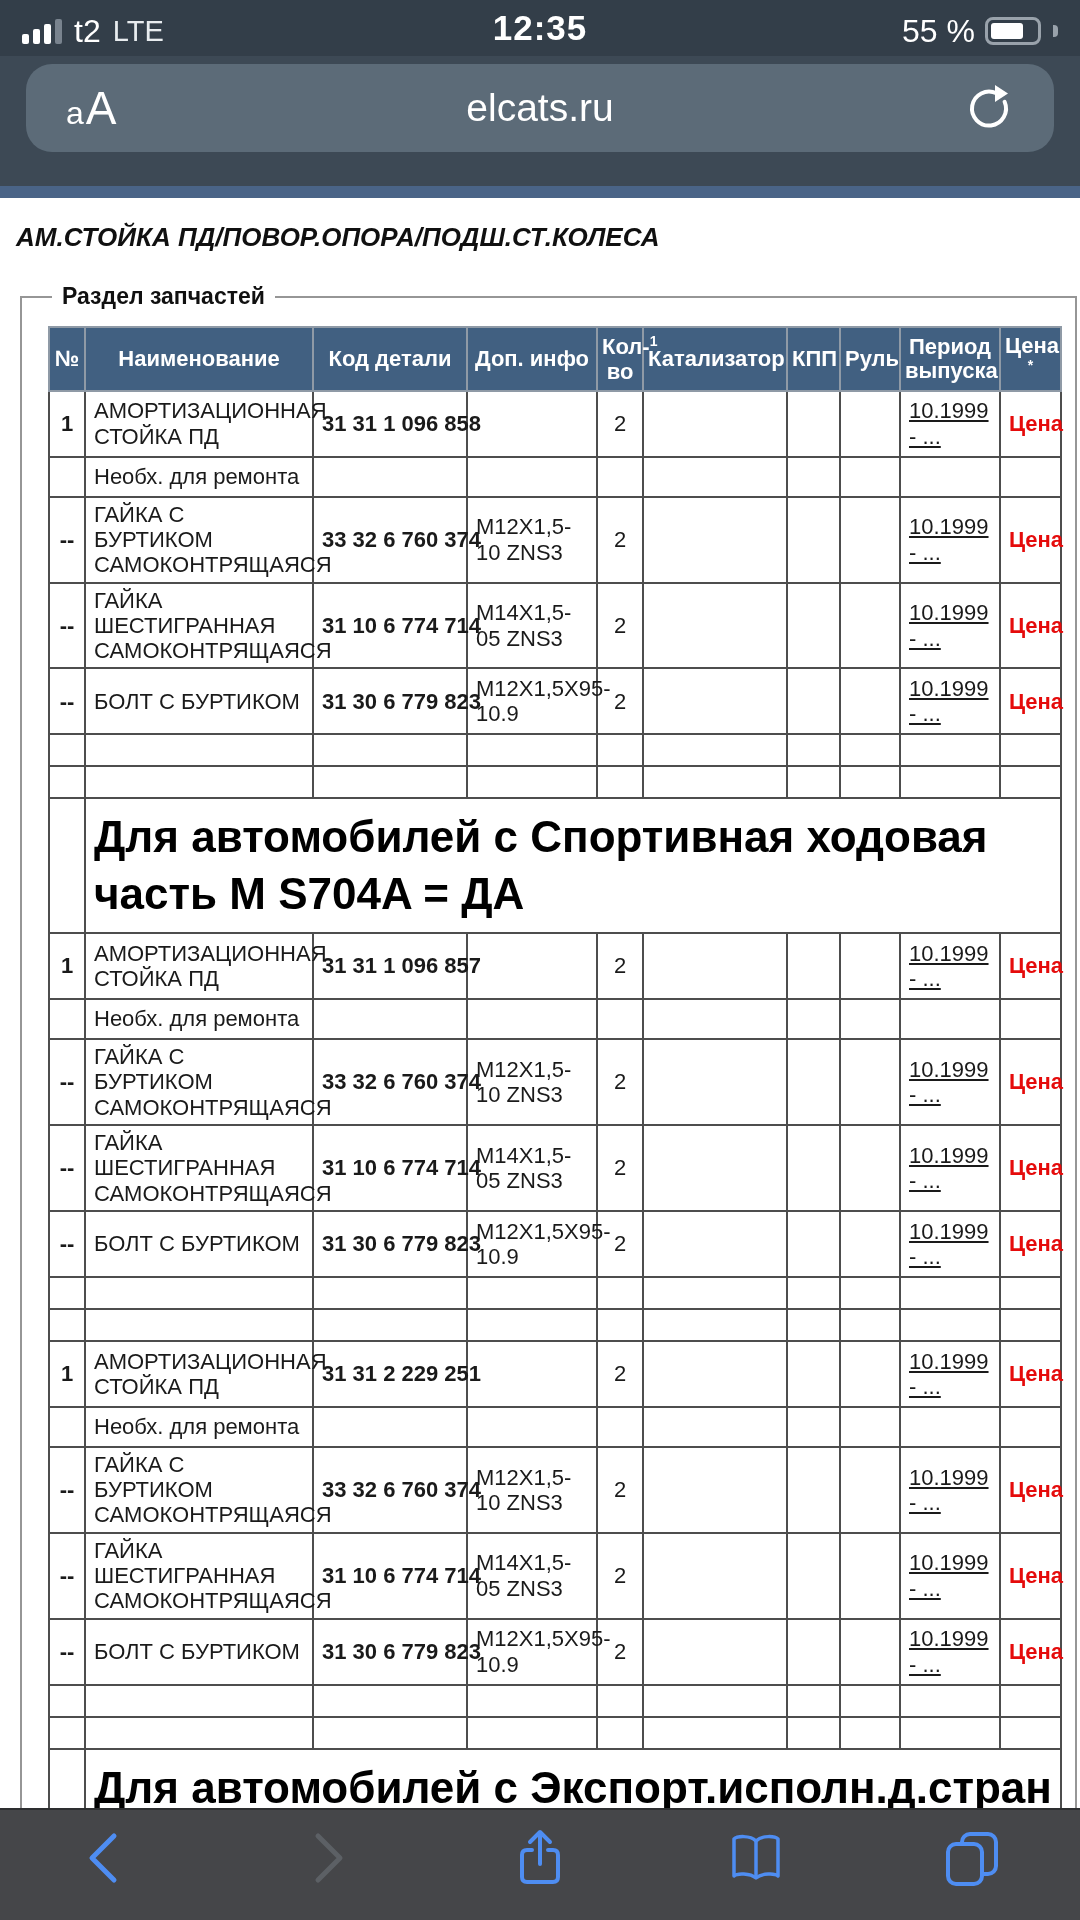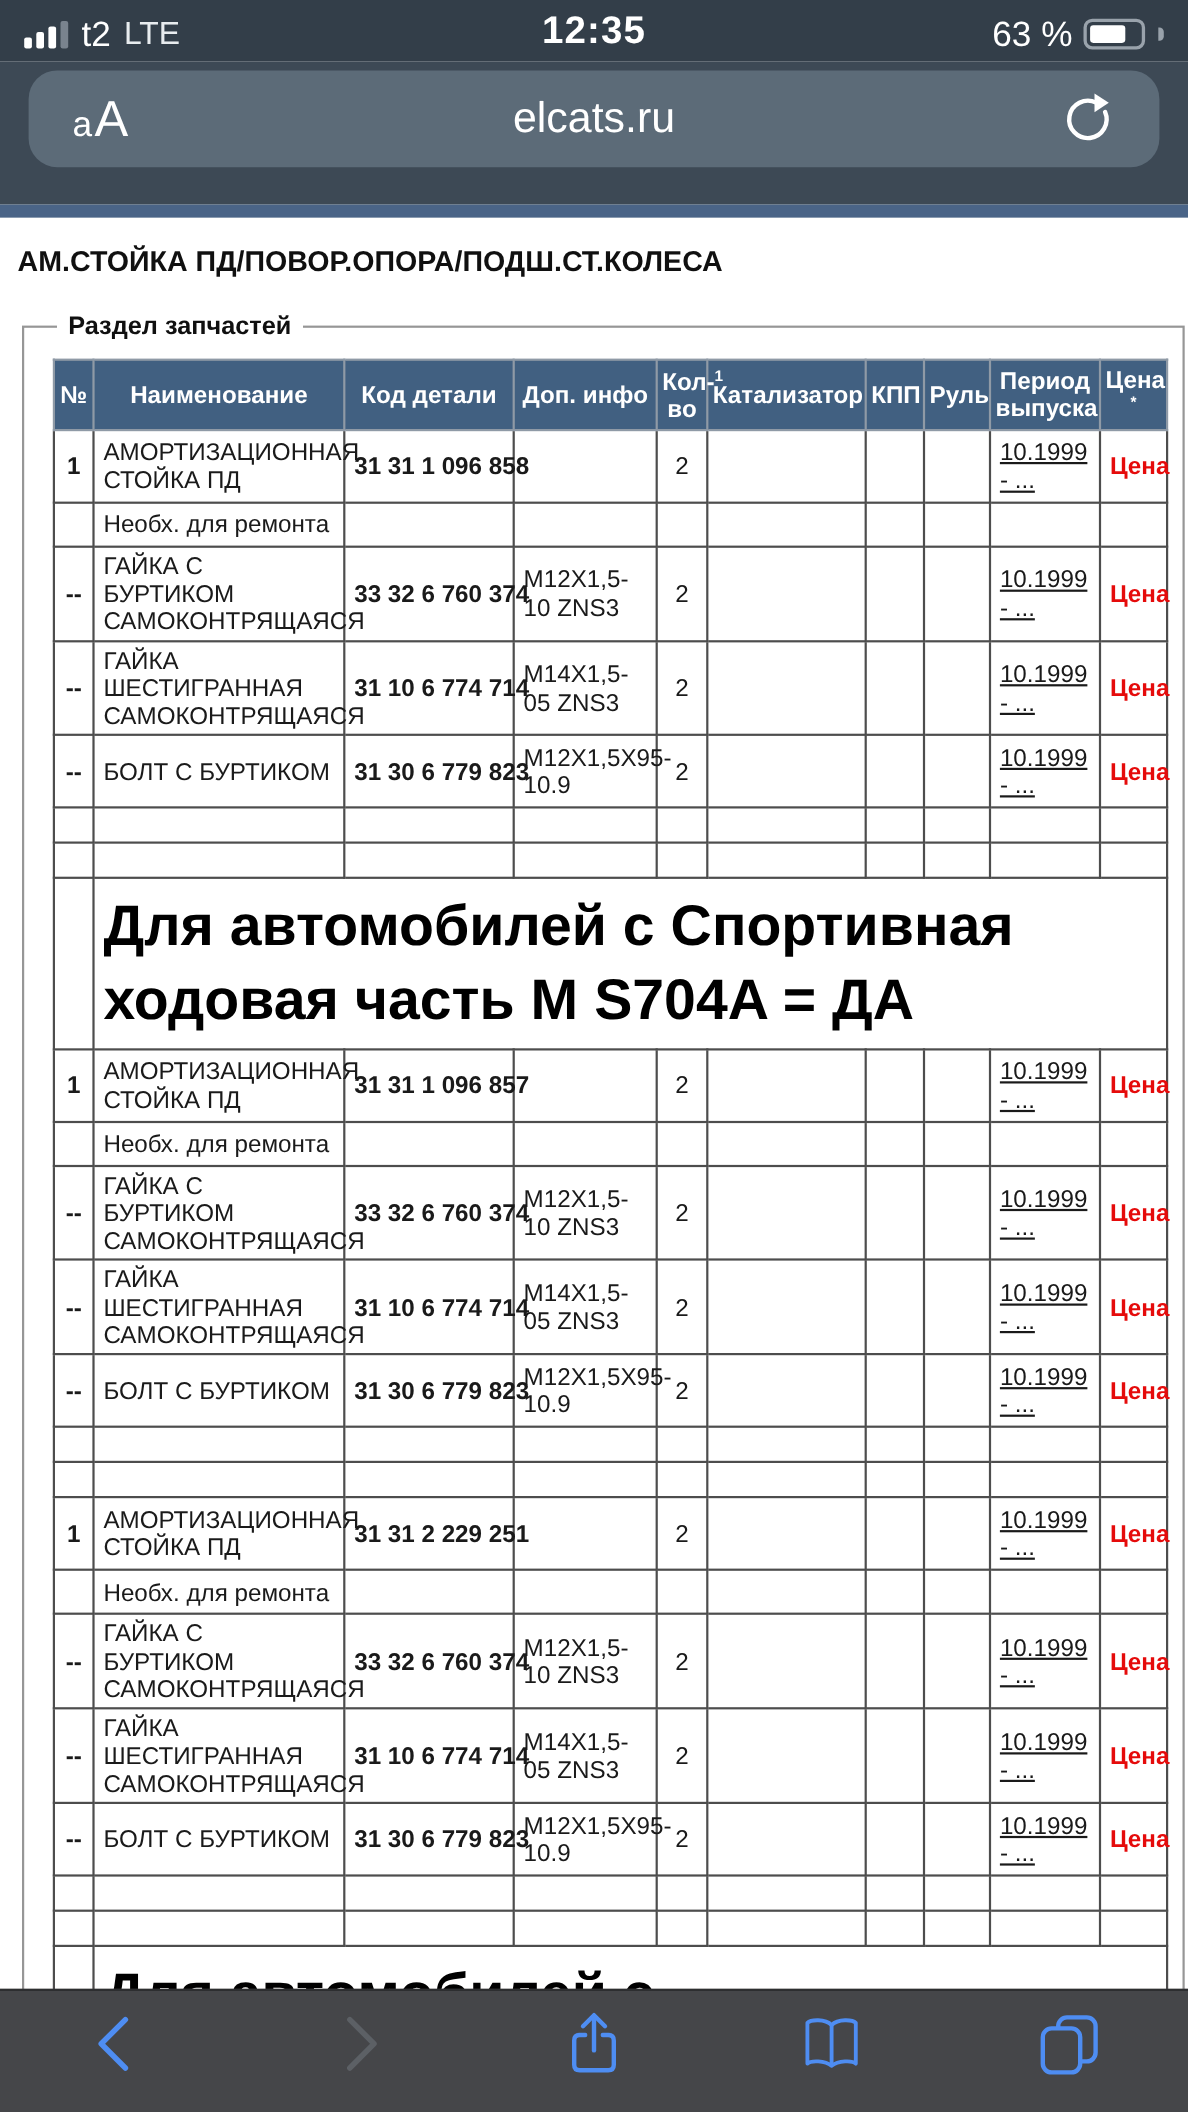--- a/index.html
+++ b/index.html
@@ -29,41 +29,41 @@
   .addressbar{height:88px;background:#5c6b78;border-radius:26px;display:flex;align-items:center;
     padding:0 40px;color:#fff;position:relative;}
   .reader{font-size:32px;letter-spacing:2px;cursor:default;}
   .reader .big{font-size:46px;}
   .url{position:absolute;left:50%;transform:translateX(-50%);font-size:39px;font-weight:400;}
   .reload{margin-left:auto;display:flex;align-items:center;}
   .bluestrip{height:12px;background:#4a6487;}
 
   
   .content{background:#fff;}
-  .breadcrumb{font-weight:700;font-size:26px;color:#101010;padding:24px 10px 0 16px;}
+  .breadcrumb{font-weight:700;font-size:26px;color:#101010;padding:24px 10px 0 16px;font-style:italic;}
   fieldset.parts{margin:30px 3px 0 20px;border:2px solid #969696;padding:16px 8px 60px 26px;}
   fieldset.parts legend{font-weight:700;font-size:23px;color:#101010;padding:0 10px;margin-left:4px;}
 
   table.parts{border-collapse:collapse;table-layout:fixed;width:1012px;background:#fff;}
   table.parts th{background:#416081;color:#fff;font-weight:700;font-size:22px;
     border:2px solid #8f9aa6;padding:6px 4px;text-align:center;vertical-align:middle;line-height:1.1;}
   table.parts th sup{font-size:14px;}
   table.parts td{border:2px solid #4d4d4d;font-size:22px;color:#1a1a1a;
     padding:4px 8px;vertical-align:middle;background:#fff;line-height:1.15;}
   .row-part td{height:56px;}
   .row-note td{height:30px;border-radius:10px;}
   .row-empty td{height:22px;}
   .c-num{text-align:center;font-weight:700;}
   .c-code{font-weight:700;font-size:23px;white-space:nowrap;}
   .c-info{font-size:21px;}
   .c-qty{text-align:center;}
   .c-period{font-size:21px;text-decoration:underline;}
   .c-price{text-align:center;}
   .price-link{color:#e50b0b;font-weight:700;cursor:pointer;}
-  .row-section td.section-title{font-size:52px;font-weight:700;color:#000;
+  .row-section td.section-title{font-size:44px;font-weight:700;color:#000;
     padding:10px 8px;line-height:1.28;}
 
   
   .toolbar{position:absolute;left:0;right:0;bottom:0;height:112px;background:#454649;
     border-top:2px solid #2d2e30;display:flex;box-sizing:border-box;padding-top:16px;}
   .tb-btn{flex:1;display:flex;justify-content:center;align-items:flex-start;background:none;border:none;padding:0;}
   .tb-btn svg{display:block;}
 </style>
 </head>
 <body>
@@ -76,21 +76,21 @@
         <div class="bar bar1"></div>
         <div class="bar bar2"></div>
         <div class="bar bar3"></div>
         <div class="bar bar4"></div>
       </div>
       <span class="carrier">t2</span>
       <span class="network">LTE</span>
     </div>
     <div class="sb-time">12:35</div>
     <div class="sb-right">
-      <span class="batt-text">63 %</span>
+      <span class="batt-text">55 %</span>
       <span class="battery">
         <span class="battery-fill" style="width: 63%;"></span>
       </span>
       <span class="battery-nub"></span>
     </div>
   </div>
 
   <div class="chrome">
     <div class="addressbar">
       <span class="reader"><span>а</span><span class="big">А</span></span>

